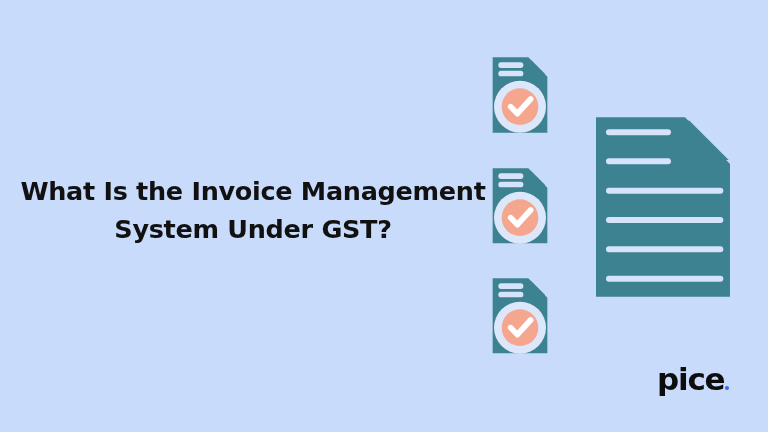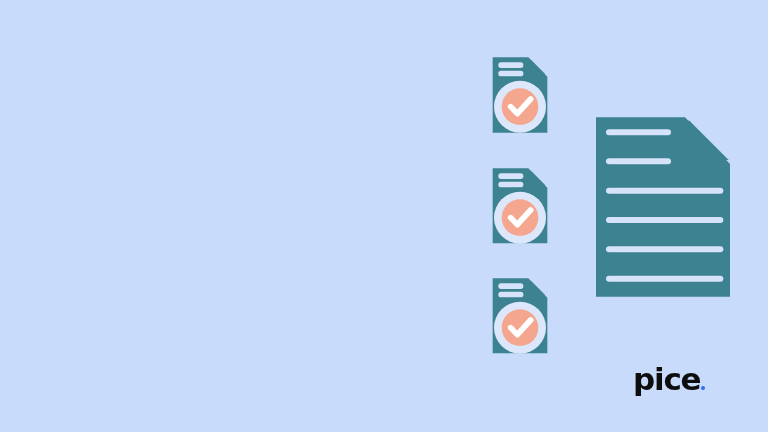--- a/index.html
+++ b/index.html
@@ -47,21 +47,21 @@
     height: 330px;
   }
   #illustration svg {
     display: block;
     width: 290px;
     height: 330px;
   }
   
   #logo {
     position: absolute;
-    left: 633px;
+    left: 657px;
     top: 362px;
     width: 95px;
     height: 40px;
   }
   #logo-text {
     font-family: "DejaVu Sans", "Liberation Sans", sans-serif;
     font-weight: bold;
     font-size: 31px;
     line-height: 34px;
     letter-spacing: -1.2px;
@@ -75,20 +75,24 @@
     background: #2f6df0;
     vertical-align: baseline;
     margin-left: 1px;
   }
 </style>
 </head>
 <body>
 
 <div id="banner">
 
+  <div id="headline">
+    <span class="line">What Is the Invoice Management</span>
+    <span class="line">System Under GST?</span>
+  </div>
 
   <div id="illustration">
     <svg viewBox="0 0 870 990" xmlns="http://www.w3.org/2000/svg">
 
       <g>
         <path d="M 75 175 H 140 Q 157 175 157 192 V 232" fill="none" stroke="#f5a68f" stroke-width="14" stroke-linecap="butt"></path>
         <circle cx="112" cy="175" r="18" fill="#f5a68f"></circle>
       </g>
 
       <g>

